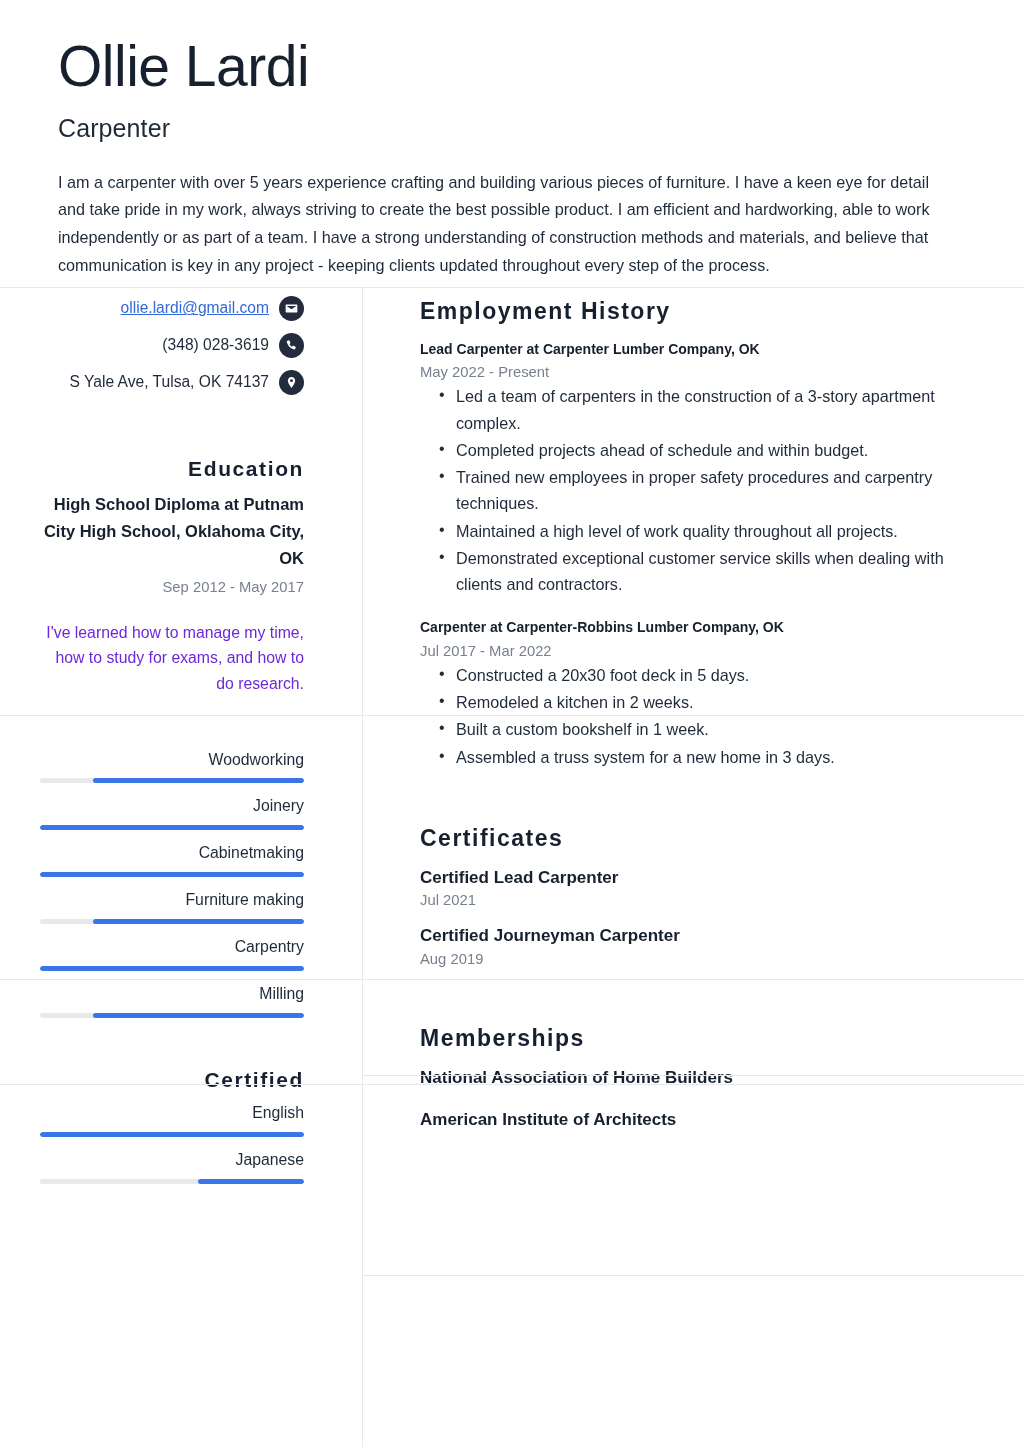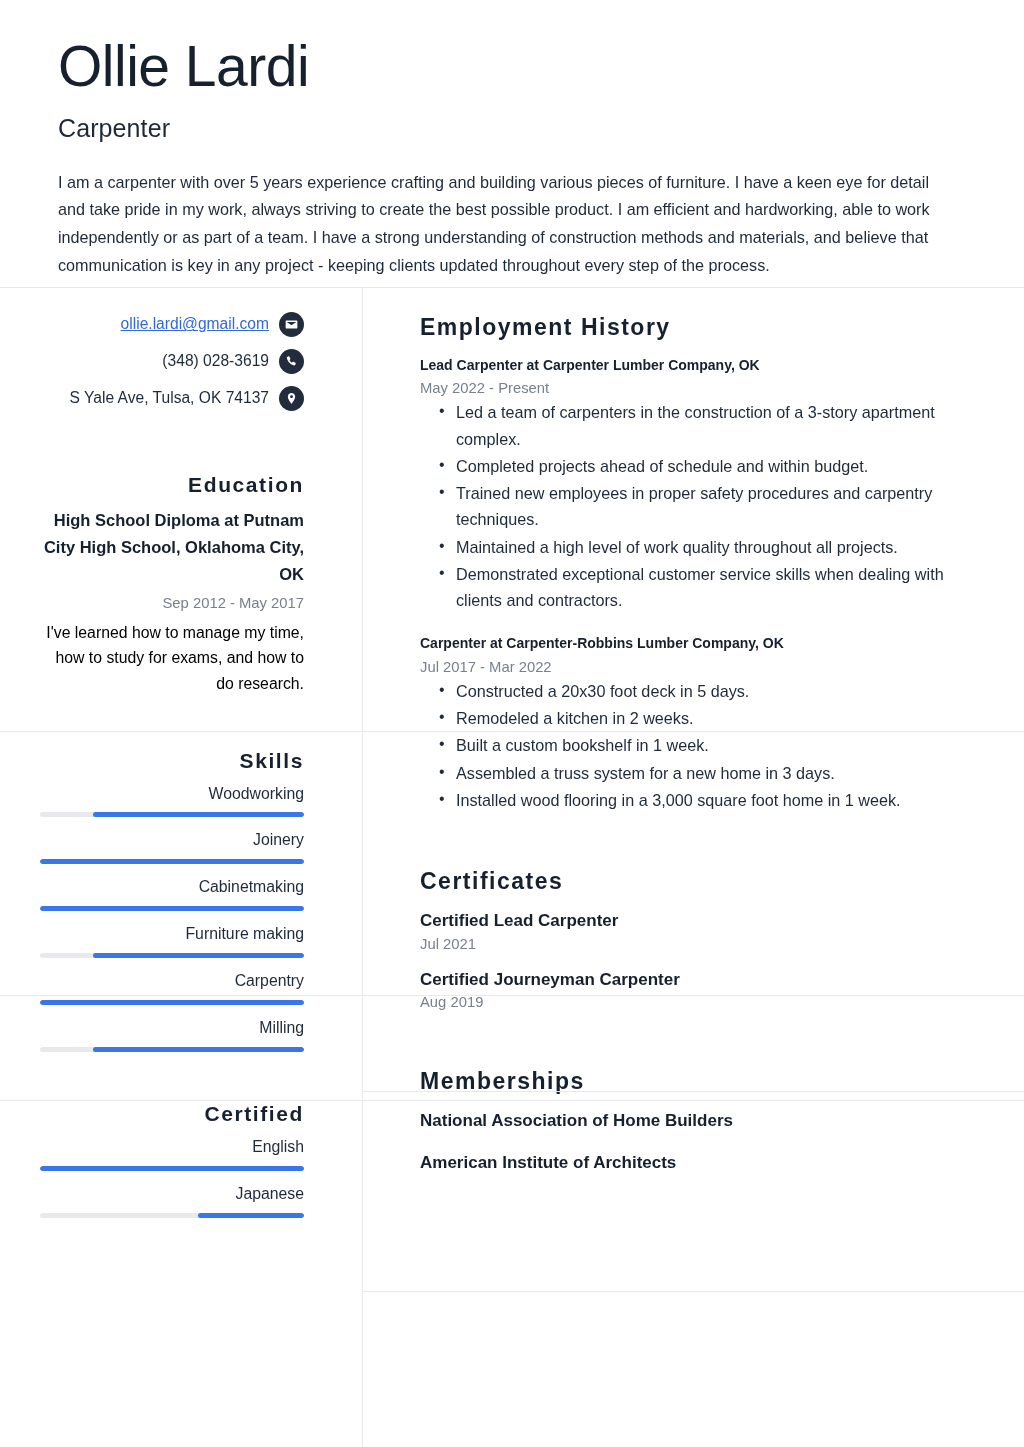--- a/index.html
+++ b/index.html
@@ -59,21 +59,21 @@
     left: 362px;
     top: 287px;
     width: 1px;
     height: 1160px;
     background: #e6e8ec;
   }
 
   
   .columns {
     position: absolute;
-    top: 288px;
+    top: 272px;
     left: 0;
     width: 1024px;
     display: flex;
   }
   .col-left {
     width: 362px;
     padding: 0;
   }
   .col-right {
     width: 662px;
@@ -139,23 +139,23 @@
     color: #16202e;
   }
   .edu-date {
     font-size: 14.8px;
     color: #78808e;
     margin-top: 3px;
     line-height: 1.5;
   }
   .edu-desc {
     font-size: 15.8px;
-    color: #000000;
+    color: #6d28d9;
     line-height: 1.62;
-    margin-top: 6px;
+    margin-top: 22px;
   }
 
   
   .link-item {
     font-size: 15.8px;
     color: #3268d8;
     text-decoration: underline;
     line-height: 1.5;
   }
 
@@ -317,21 +317,20 @@
           <div class="edu-desc">I've learned how to manage my time, how to study for exams, and how to do research.</div>
         </div>
       </div>
 
       <div class="hrule" style="top:707px;"></div>
 
 
       <div class="hrule" style="top:812px;"></div>
 
       <div class="lblock skills">
-        <div class="side-heading">Skills</div>
 
         <div class="bar-item">
           <div class="bar-label">Woodworking</div>
           <div class="bar-track">
             <div class="bar-fill" style="width: 80%;"></div>
           </div>
         </div>
 
         <div class="bar-item">
           <div class="bar-label">Joinery</div>
@@ -410,21 +409,20 @@
         </div>
 
         <div class="entry">
           <div class="entry-title">Carpenter at Carpenter-Robbins Lumber Company, OK</div>
           <div class="entry-date">Jul 2017 - Mar 2022</div>
           <ul class="entry-list">
             <li>Constructed a 20x30 foot deck in 5 days.</li>
             <li>Remodeled a kitchen in 2 weeks.</li>
             <li>Built a custom bookshelf in 1 week.</li>
             <li>Assembled a truss system for a new home in 3 days.</li>
-            <li>Installed wood flooring in a 3,000 square foot home in 1 week.</li>
           </ul>
         </div>
       </div>
 
       <div class="hrule" style="top:803px; left:362px; width:662px;"></div>
 
       <div class="rblock certificates">
         <div class="main-heading">Certificates</div>
 
         <div class="cert-entry">

